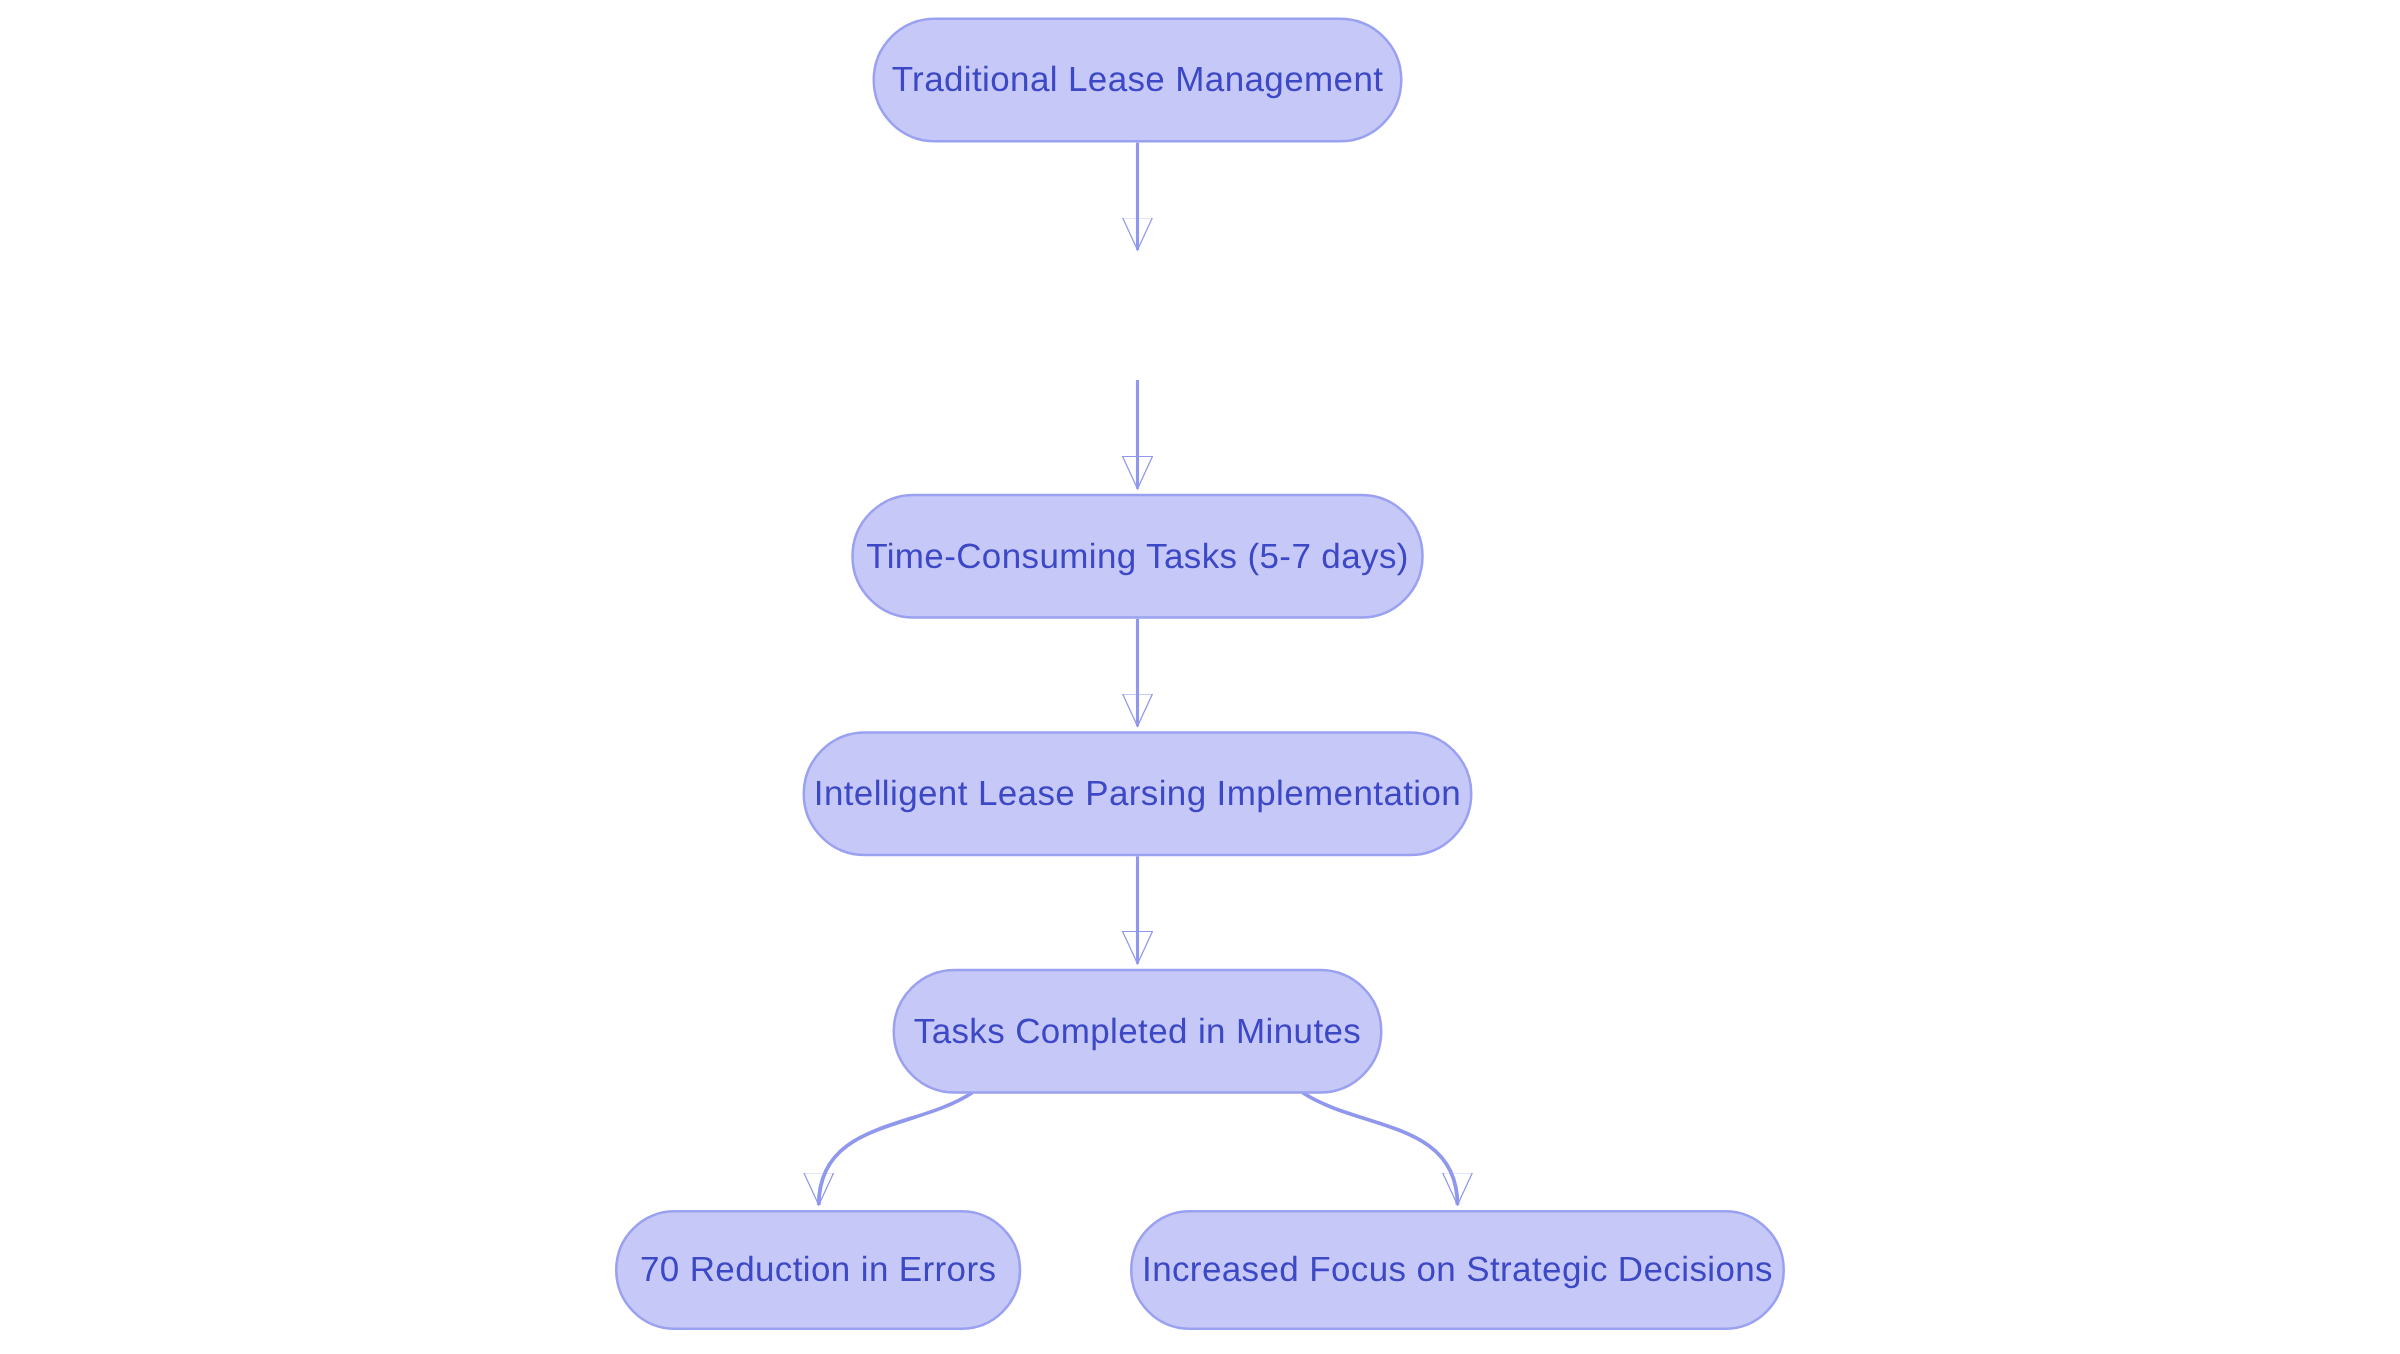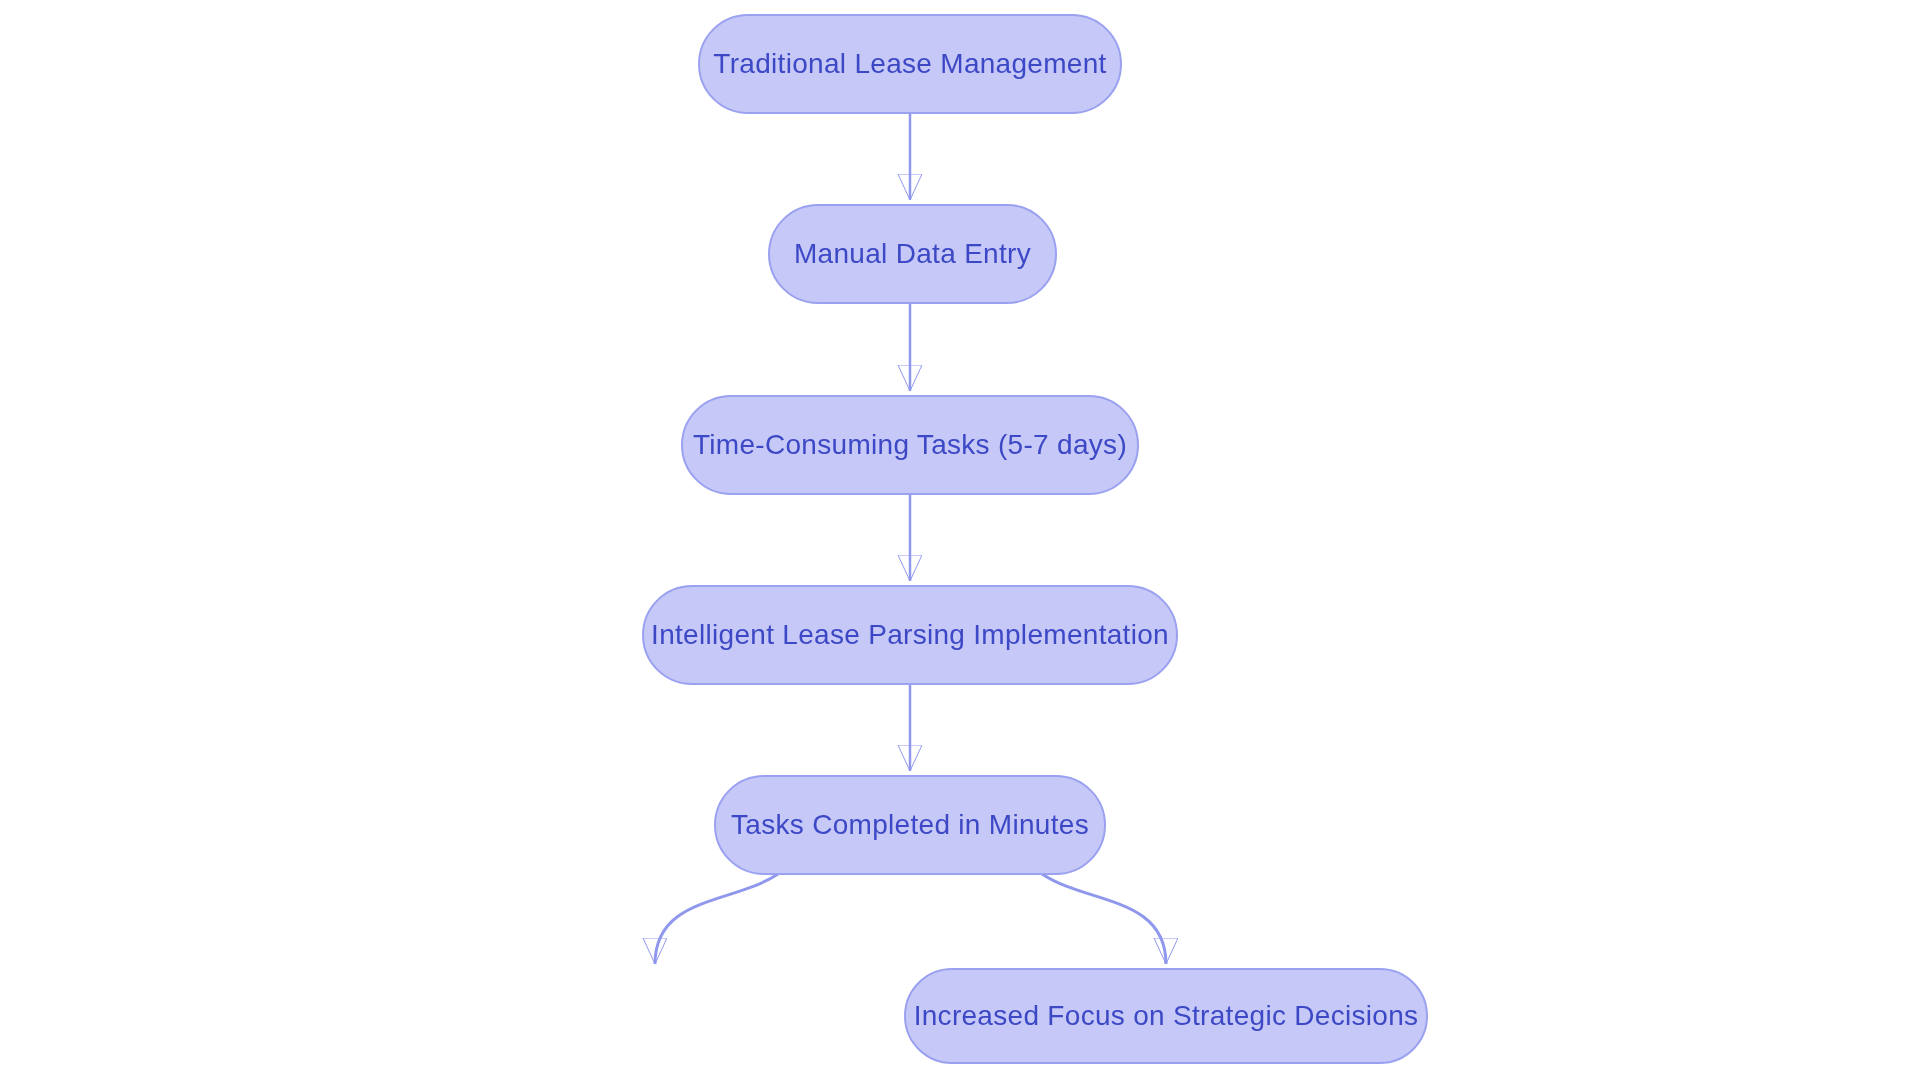--- a/index.html
+++ b/index.html
@@ -64,29 +64,29 @@
     <path d="M 910 304 L 910 391" stroke-width="2.5" marker-end="url(#arrowhead)"></path>
     <path d="M 910 495 L 910 581" stroke-width="2.5" marker-end="url(#arrowhead)"></path>
     <path d="M 910 685 L 910 771" stroke-width="2.5" marker-end="url(#arrowhead)"></path>
     <path d="M 778 874 C 733 904, 655 896, 655 964" stroke-width="3" marker-end="url(#arrowhead)"></path>
     <path d="M 1042 874 C 1087 904, 1166 896, 1166 964" stroke-width="3" marker-end="url(#arrowhead)"></path>
   </svg>
 
   <div class="node n1">
     <span>Traditional Lease Management</span>
   </div>
-  <div class="node n2">
-    <span>Manual Data Entry</span>
-  </div>
   <div class="node n3">
     <span>Time-Consuming Tasks (5-7 days)</span>
   </div>
   <div class="node n5">
     <span>Tasks Completed in Minutes</span>
   </div>
   <div class="node n4">
     <span>Intelligent Lease Parsing Implementation</span>
   </div>
+  <div class="node n6">
+    <span>70 Reduction in Errors</span>
+  </div>
   <div class="node n7">
     <span>Increased Focus on Strategic Decisions</span>
   </div>
 
 </div>
 
 </body></html>

